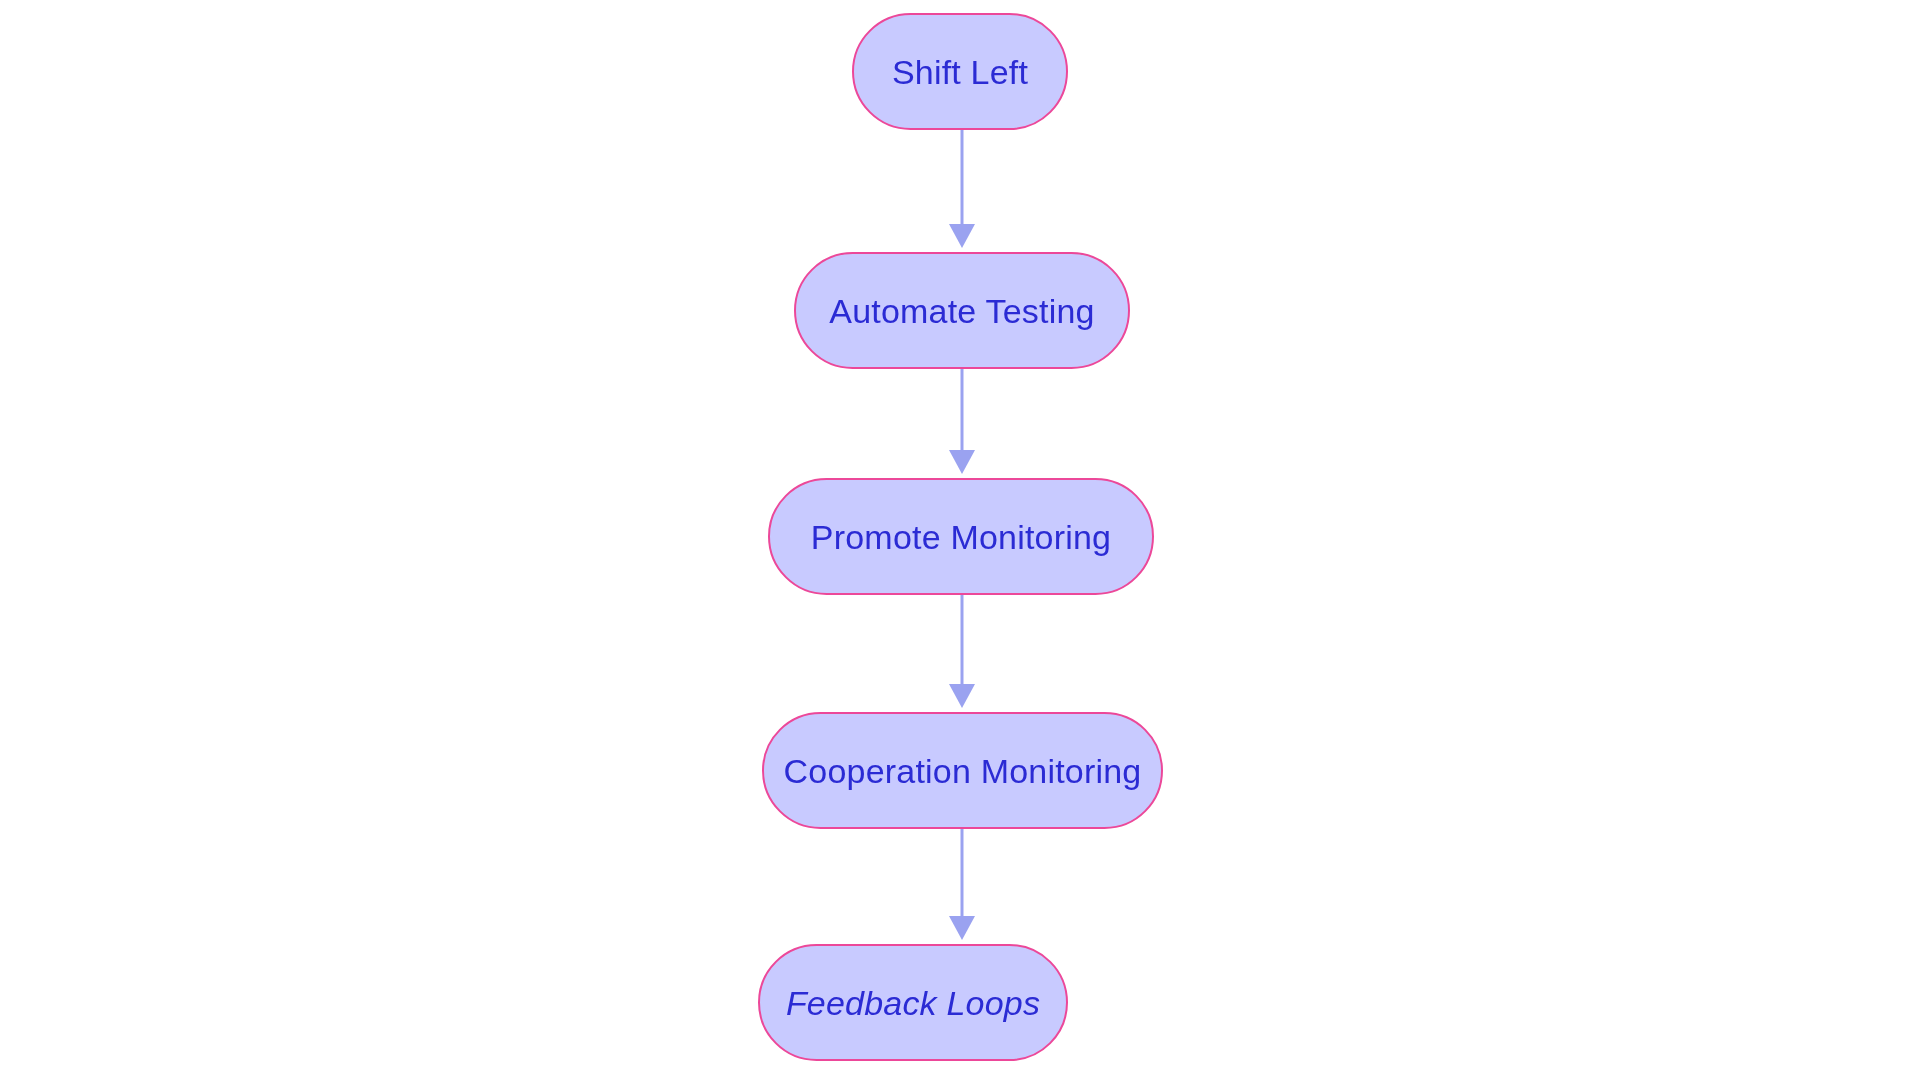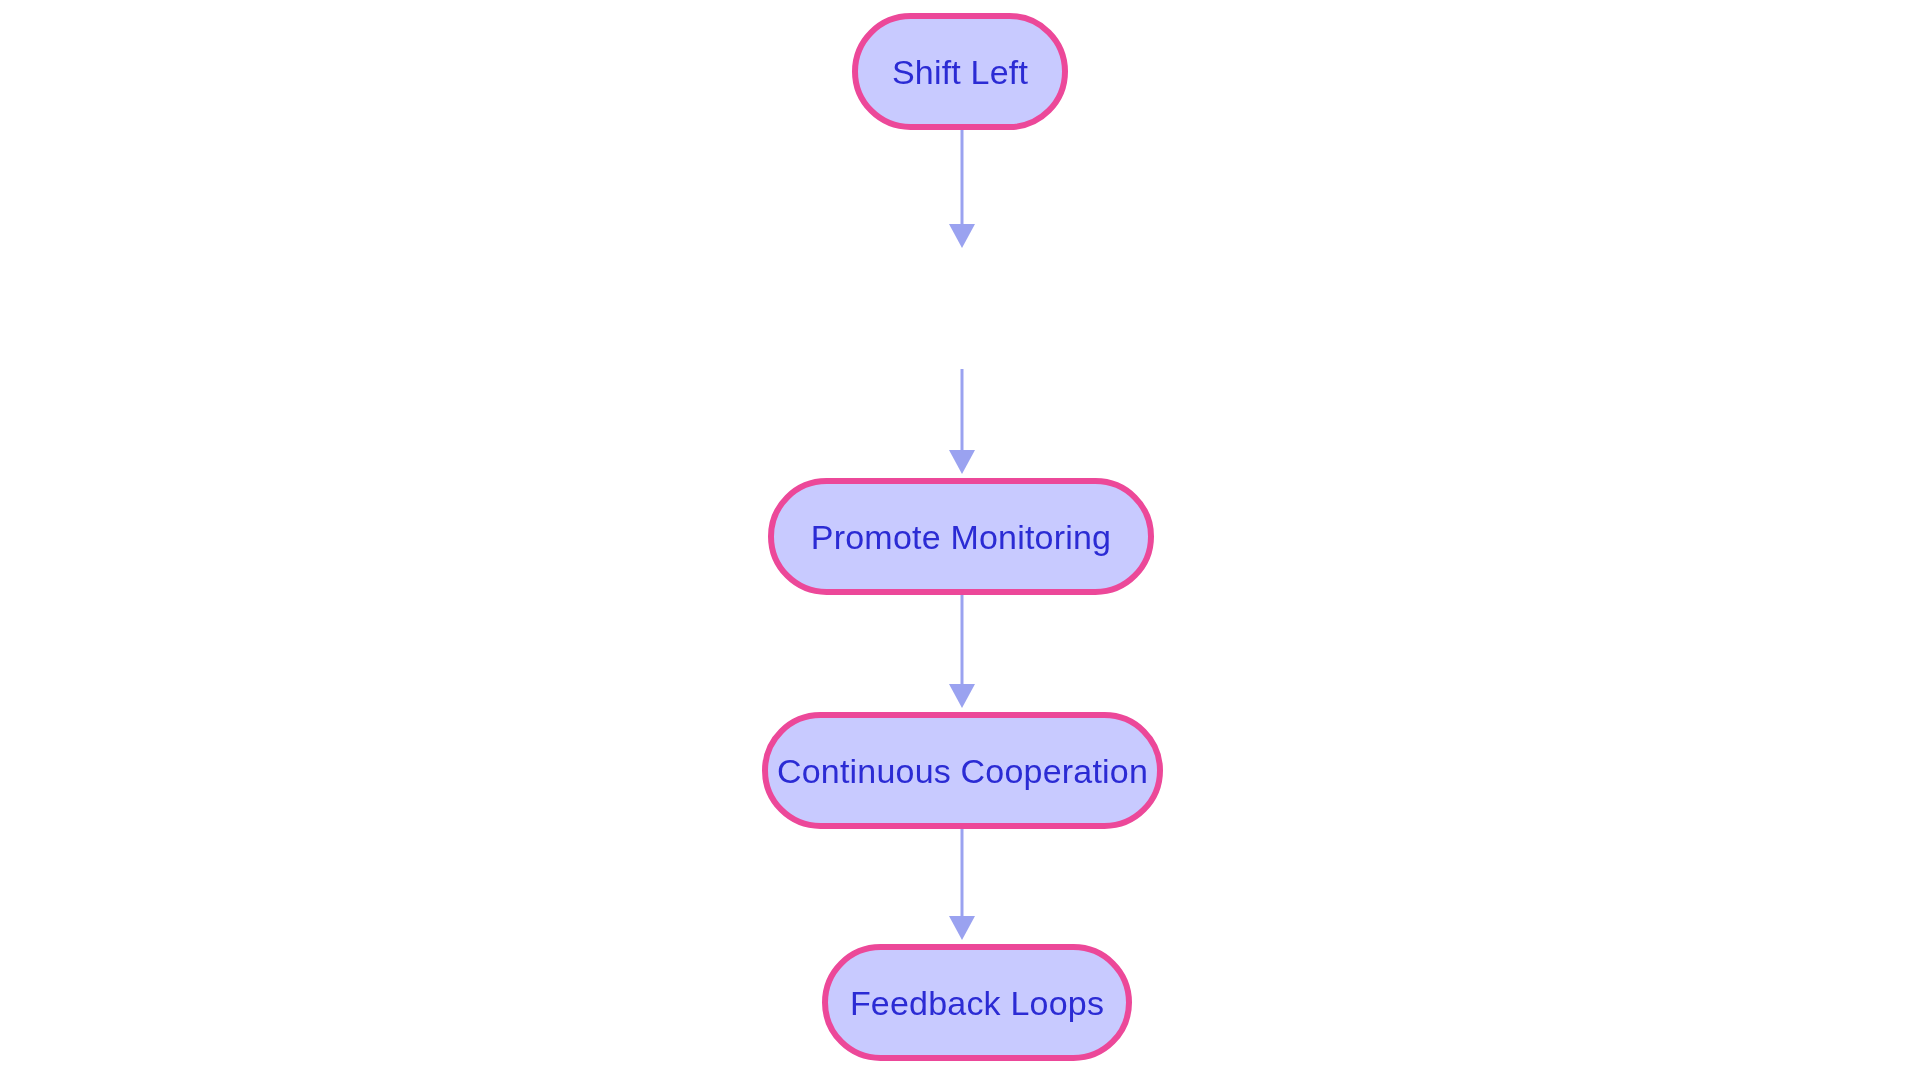--- a/index.html
+++ b/index.html
@@ -17,21 +17,21 @@
   #flowchart-canvas {
     position: relative;
     width: 1920px;
     height: 1083px;
     background: #ffffff;
   }
   .flow-node {
     position: absolute;
     box-sizing: border-box;
     height: 117px;
-    border: 6px solid #ec4899;
+    border: 2px solid #ec4899;
     background: #c8caff;
     border-radius: 60px;
     display: flex;
     align-items: center;
     justify-content: center;
     color: #2b2bd4;
     font-size: 34px;
     font-family: "Liberation Sans", sans-serif;
     font-weight: 400;
     letter-spacing: 0.2px;
@@ -80,26 +80,29 @@
     <g>
       <line class="edge-line" x1="962" y1="829" x2="962" y2="918"></line>
       <polygon class="edge-head" points="949,916 975,916 962,940"></polygon>
     </g>
   </svg>
 
   <div class="flow-node" style="left:852px; top:13px; width:216px;">
     <span class="flow-node-label">Shift Left</span>
   </div>
 
+  <div class="flow-node" style="left:794px; top:252px; width:336px;">
+    <span class="flow-node-label">Automate Testing</span>
+  </div>
 
   <div class="flow-node" style="left:768px; top:478px; width:386px;">
     <span class="flow-node-label">Promote Monitoring</span>
   </div>
 
   <div class="flow-node" style="left:762px; top:712px; width:401px;">
-    <span class="flow-node-label">Continuous Cooperation</span>
+    <span class="flow-node-label">Cooperation Monitoring</span>
   </div>
 
-  <div class="flow-node" style="left:822px; top:944px; width:310px;">
+  <div class="flow-node" style="left:758px; top:944px; width:310px;font-style:italic;">
     <span class="flow-node-label">Feedback Loops</span>
   </div>
 
 </div>
 
 </body></html>

